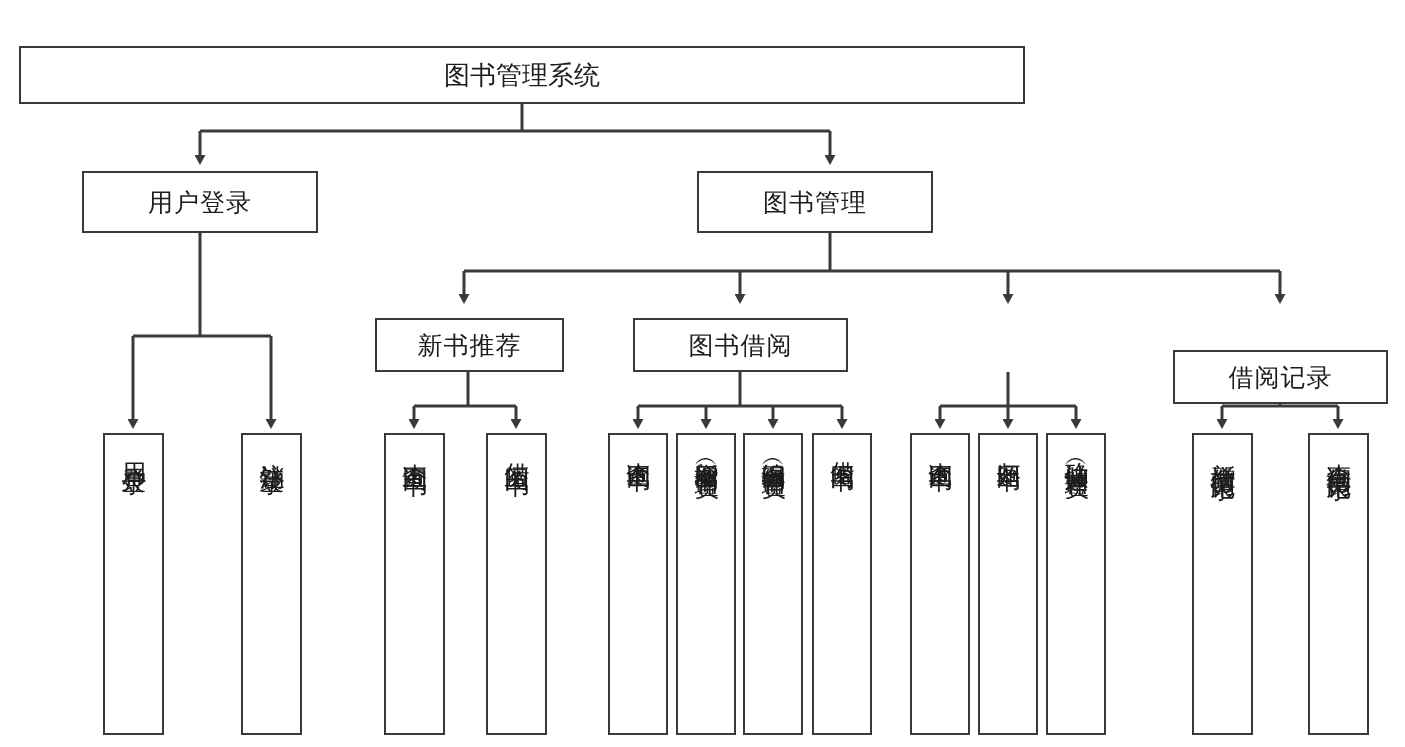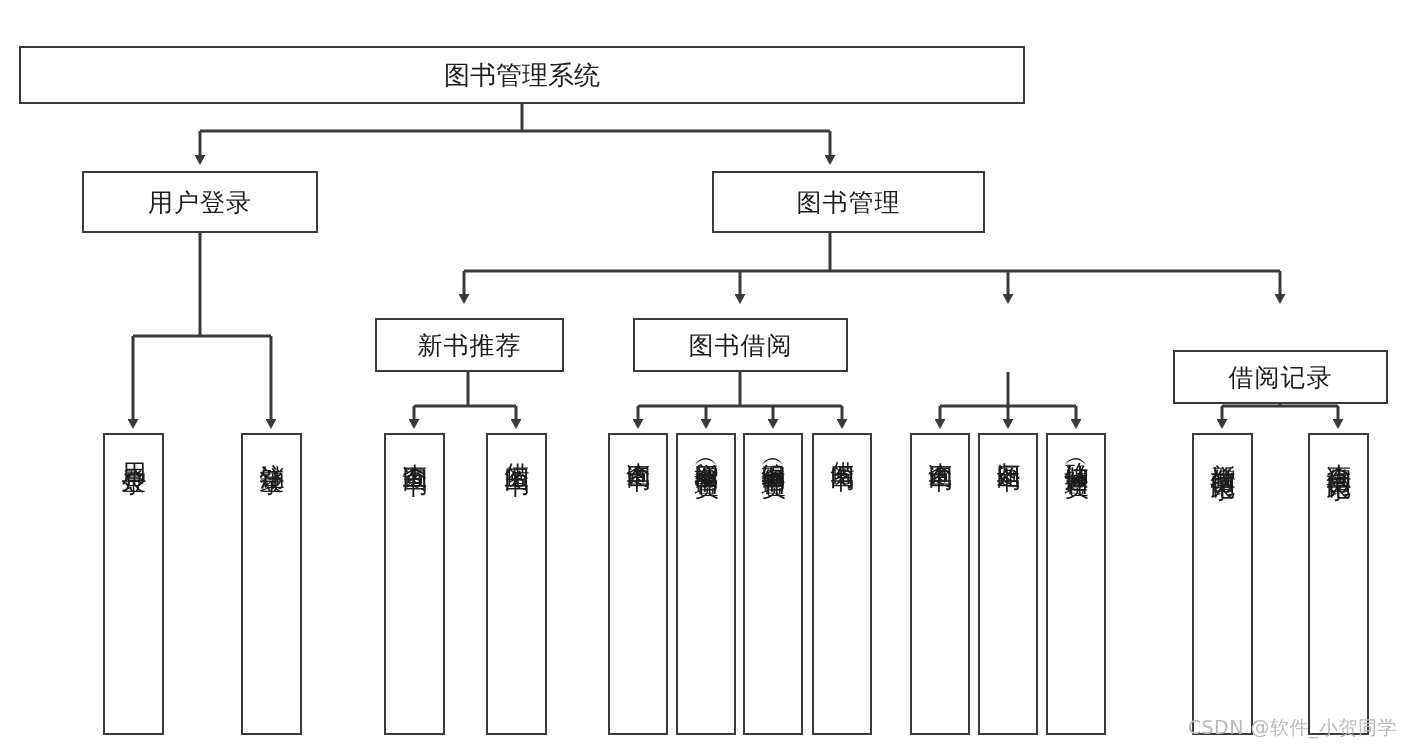--- a/index.html
+++ b/index.html
@@ -124,21 +124,21 @@
     </g>
   </svg>
 
   <div class="node root" style="left:19px; top:12px; width:1006px; height:58px;margin-top:34px;">
     <span>图书管理系统</span>
   </div>
 
   <div class="node horiz" style="left:82px; top:171px; width:236px; height:62px;">
     <span>用户登录</span>
   </div>
-  <div class="node horiz" style="left:712px; top:171px; width:273px; height:62px;">
+  <div class="node horiz" style="left:697px; top:171px; width:236px; height:62px;">
     <span>图书管理</span>
   </div>
 
   <div class="node horiz" style="left:375px; top:318px; width:189px; height:54px;">
     <span>新书推荐</span>
   </div>
   <div class="node horiz" style="left:633px; top:318px; width:215px; height:54px;justify-content:center;">
     <span>图书借阅</span>
   </div>
   <div class="node horiz" style="left:1173px; top:318px; width:215px; height:54px;margin-top:32px;">
@@ -182,15 +182,14 @@
     <span class="vtext">确认归还（管理员）</span>
   </div>
 
   <div class="node leaf" style="left:1192px; top:433px; width:61px; height:302px;">
     <span class="vtext">新增借阅记录</span>
   </div>
   <div class="node leaf" style="left:1308px; top:433px; width:61px; height:302px;">
     <span class="vtext">查询借阅记录</span>
   </div>
 
-  <div class="watermark">CSDN @软件_小贺同学</div>
 
 </div>
 
 </body></html>

